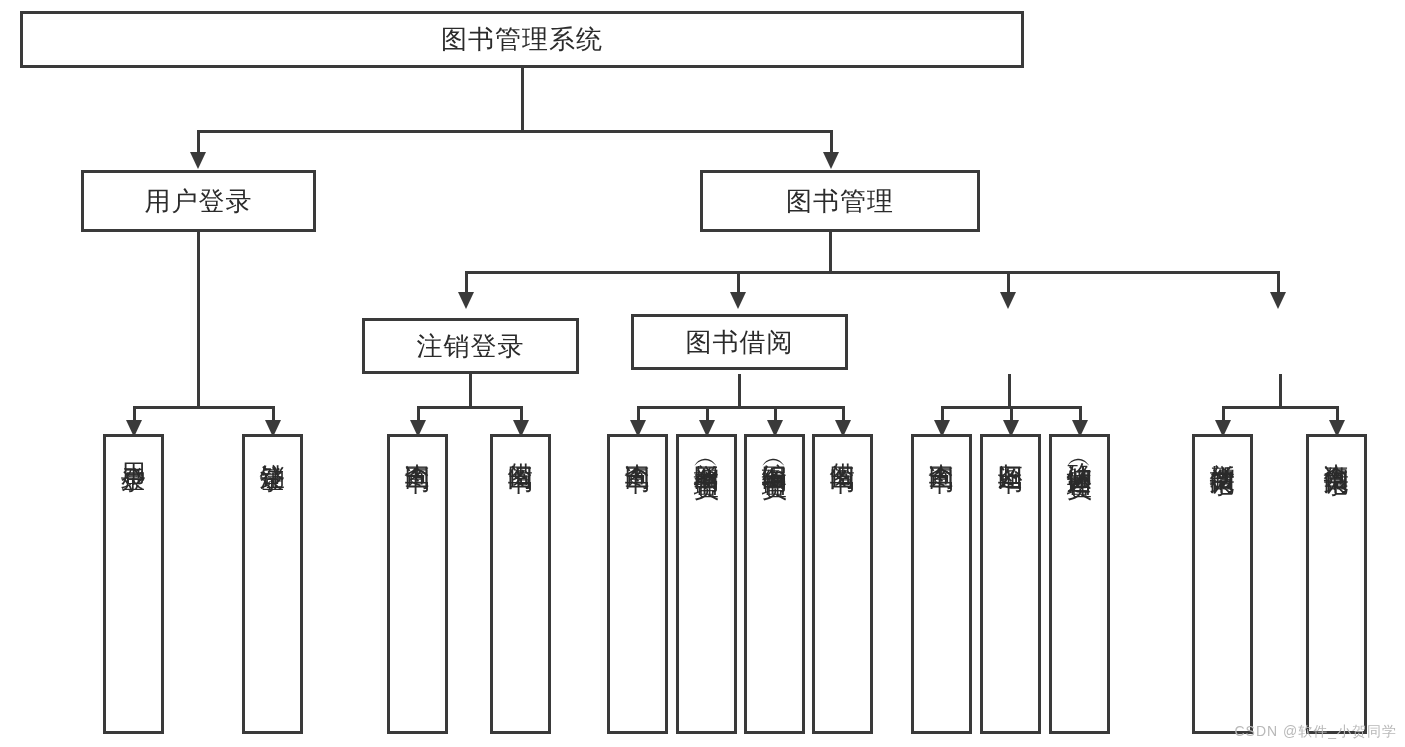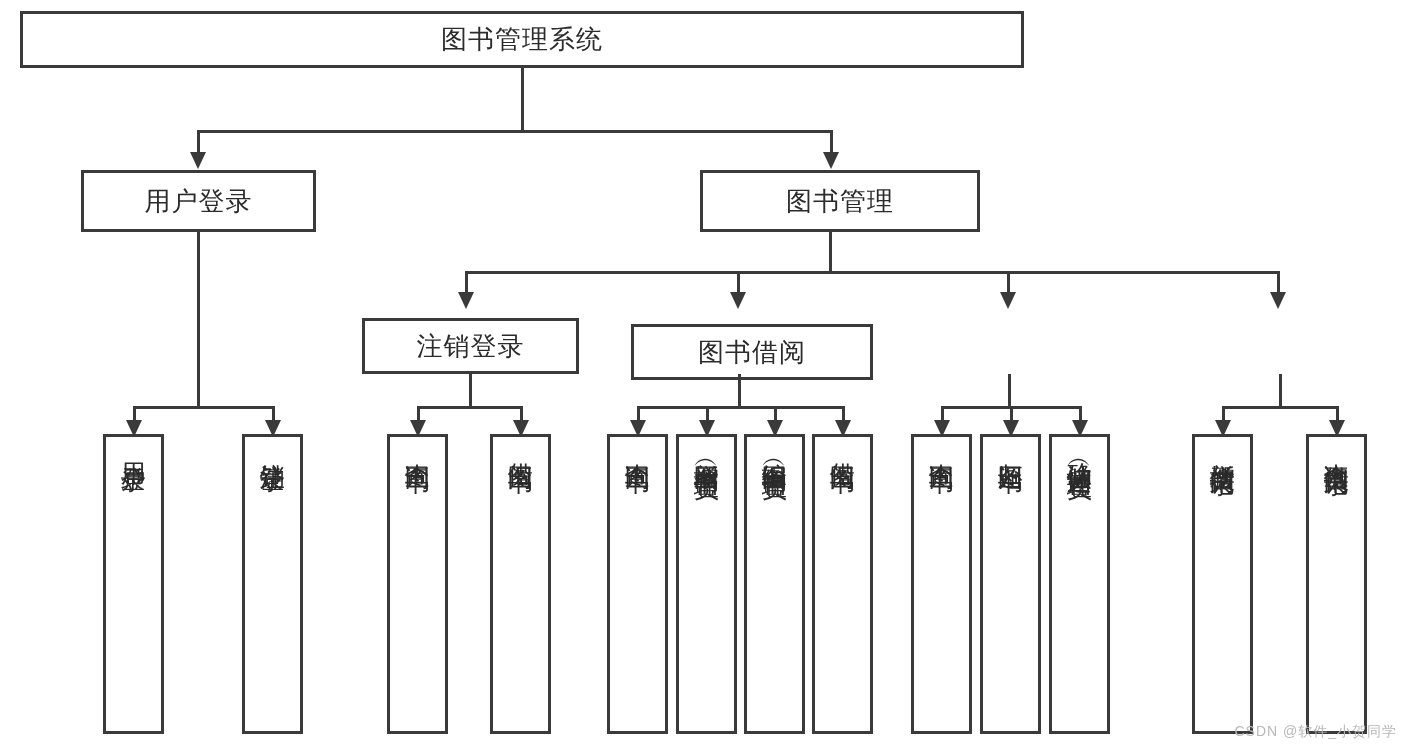--- a/index.html
+++ b/index.html
@@ -110,21 +110,21 @@
   <div class="line v" style="left:737px; top:271px; height:22px;"></div>
   <div class="arrow" style="left:730px; top:292px;"></div>
   <div class="line v" style="left:1007px; top:271px; height:22px;"></div>
   <div class="arrow" style="left:1000px; top:292px;"></div>
   <div class="line v" style="left:1277px; top:271px; height:22px;"></div>
   <div class="arrow" style="left:1270px; top:292px;"></div>
 
   <div class="box h" style="left:362px; top:318px; width:217px; height:56px;">
     <span>注销登录</span>
   </div>
-  <div class="box h" style="left:631px; top:324px; width:242px; height:56px;font-family:Liberation Mono, monospace;">
+  <div class="box h" style="left:631px; top:314px; width:217px; height:56px;font-family:Liberation Mono, monospace;">
     <span>图书借阅</span>
   </div>
 
   <div class="line v" style="left:469px; top:374px; height:33px;"></div>
   <div class="line h" style="left:417px; top:406px; width:106px;"></div>
   <div class="line v" style="left:417px; top:406px; height:15px;"></div>
   <div class="arrow" style="left:410px; top:420px;"></div>
   <div class="line v" style="left:520px; top:406px; height:15px;"></div>
   <div class="arrow" style="left:513px; top:420px;"></div>
 

